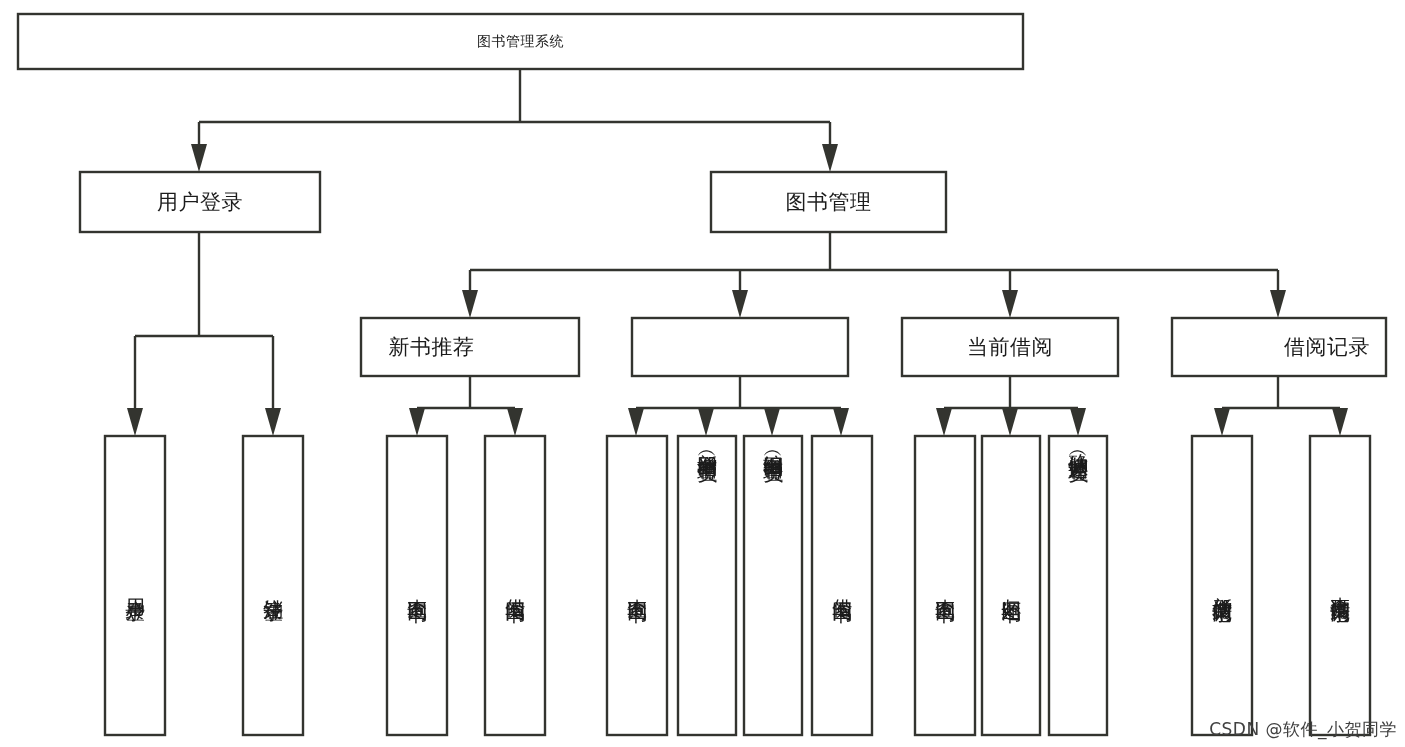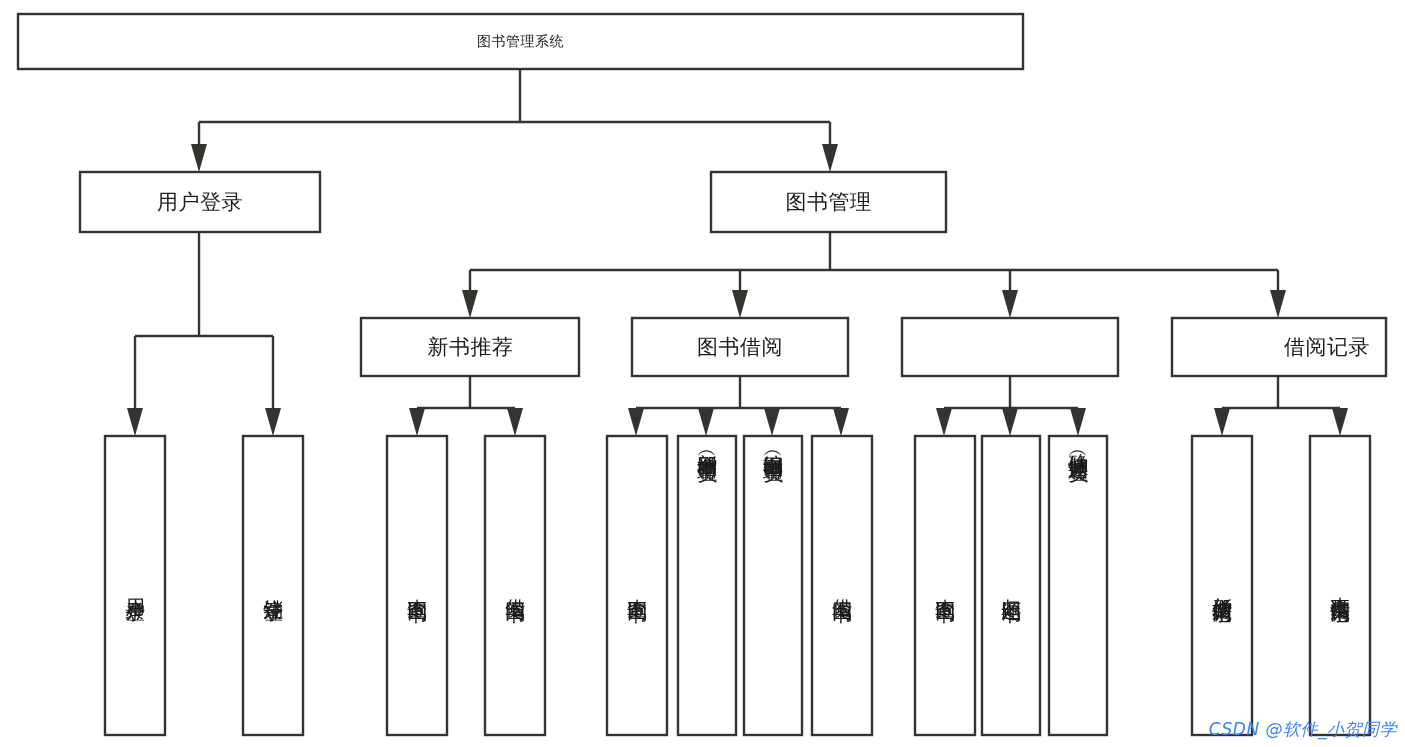--- a/index.html
+++ b/index.html
@@ -75,24 +75,23 @@
   }
   .root-label-text {
     font-size: 14px;
   }
   #watermark {
     position: absolute;
     right: 8px;
     bottom: 6px;
     font-family: "DejaVu Sans", "Liberation Sans", sans-serif;
     font-size: 17px;
-    color: #3b82f6;
+    color: #404040;
     letter-spacing: 0.5px;
     white-space: nowrap;
-    font-style: italic;
   }
 </style>
 </head>
 <body>
 
 <div id="diagram-root">
 
   <svg id="flow-svg" viewBox="0 0 1405 747">
 
     <g>
@@ -179,25 +178,25 @@
     <span class="hlabel-text root-label-text">图书管理系统</span>
   </div>
 
   <div class="hlabel-holder" style="left:80px; top:172px; width:240px; height:60px;">
     <span class="hlabel-text">用户登录</span>
   </div>
   <div class="hlabel-holder" style="left:711px; top:172px; width:235px; height:60px;">
     <span class="hlabel-text">图书管理</span>
   </div>
 
-  <div class="hlabel-holder" style="left:380px; top:318px; width:181px; height:58px;">
+  <div class="hlabel-holder" style="left:341px; top:318px; width:181px; height:58px;">
     <span class="hlabel-text">新书推荐</span>
   </div>
-  <div class="hlabel-holder" style="left:632px; top:318px; width:216px; height:58px;">
-    <span class="hlabel-text">图书借阅</span>
+  <div class="hlabel-holder" style="left:902px; top:318px; width:216px; height:58px;">
+    <span class="hlabel-text">当前借阅</span>
   </div>
   <div class="hlabel-holder" style="left:1172px; top:318px; width:214px; height:58px;margin-left:48px;">
     <span class="hlabel-text">借阅记录</span>
   </div>
 
   <div class="vlabel-holder" style="left:105px; top:436px; width:60px; height:299px;">
     <span class="vlabel-text">用户登录</span>
   </div>
   <div class="vlabel-holder" style="left:243px; top:436px; width:60px; height:299px;">
     <span class="vlabel-text">注销登录</span>

